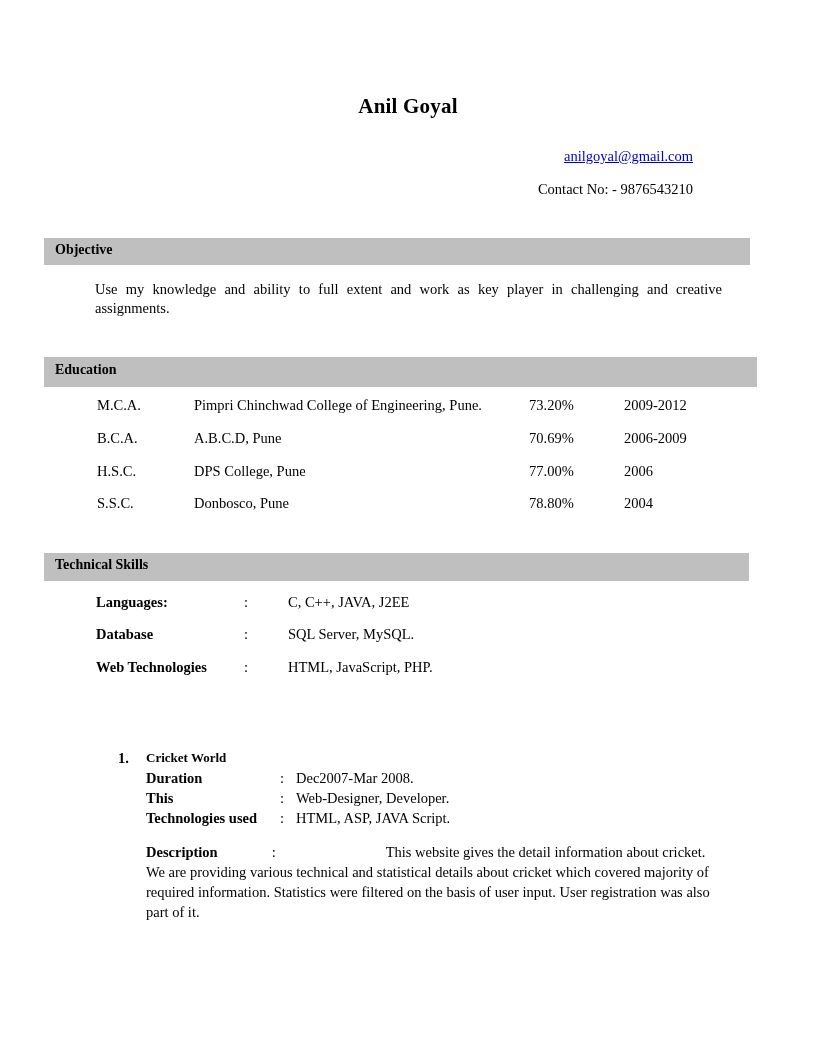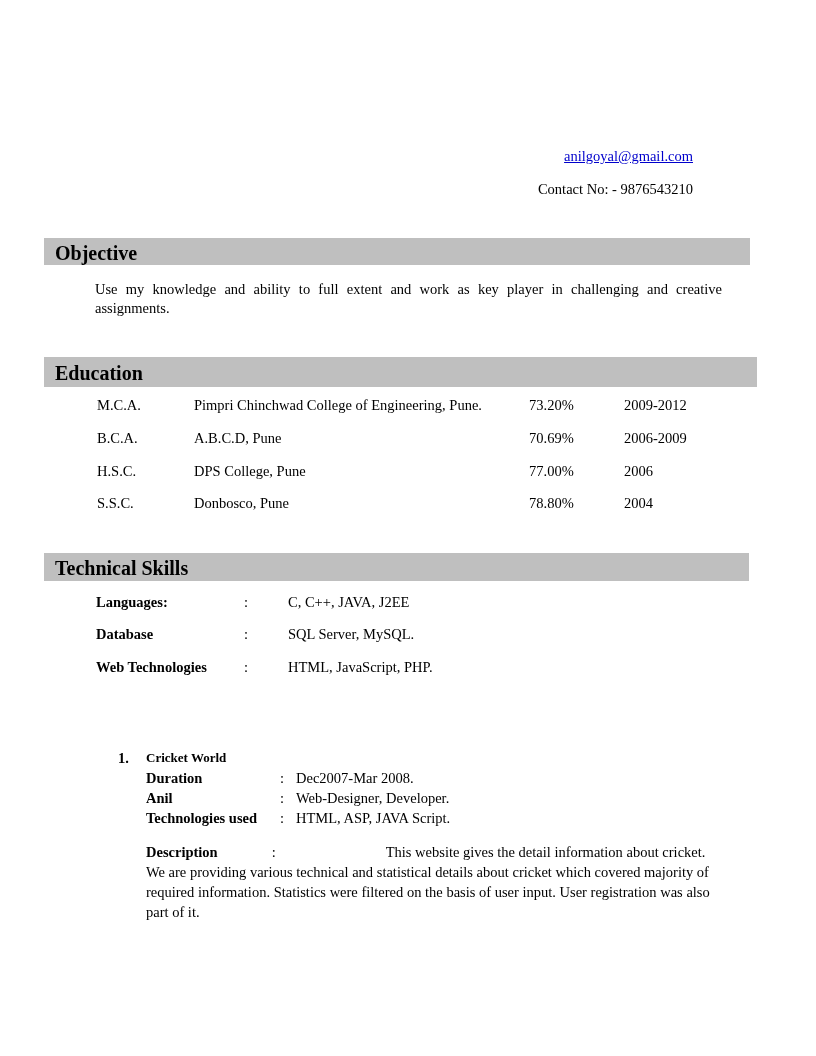--- a/index.html
+++ b/index.html
@@ -54,21 +54,21 @@
   
   .bar {
     position: absolute;
     background: #bfbfbf;
     left: 44px;
   }
   .bar .bar-label {
     position: absolute;
     left: 11px;
     font-weight: bold;
-    font-size: 20px;
+    font-size: 14px;
     white-space: nowrap;
   }
   .bar-objective   { top: 238px; width: 706px; height: 27px; }
   .bar-objective .bar-label { top: 4px; }
   .bar-education   { top: 357px; width: 713px; height: 30px; }
   .bar-education .bar-label { top: 5px; }
   .bar-skills      { top: 553px; width: 705px; height: 28px; }
   .bar-skills .bar-label { top: 4px; }
   .bar-projects    { top: 691px; width: 705px; height: 28px; }
   .bar-projects .bar-label { top: 4px; }
@@ -157,20 +157,21 @@
   }
   .desc-label { font-weight: bold; }
   .desc-colon { display: inline-block; width: 92px; text-align: left; padding-left: 54px; }
   .desc-gap { display: inline-block; width: 22px; }
 </style>
 </head>
 <body>
 
 <div class="page">
 
+  <div class="name-title">Anil Goyal</div>
 
   <div class="email-line">
     <span class="email-link">anilgoyal@gmail.com</span>
   </div>
 
   <div class="contact-line">Contact No: - 9876543210</div>
 
   <div class="bar bar-objective">
     <span class="bar-label">Objective</span>
   </div>
@@ -228,21 +229,21 @@
 
   <div class="proj-number">1.</div>
   <div class="proj-title">Cricket World</div>
 
   <div class="proj-row proj-r0">
     <span class="p-label">Duration</span>
     <span class="p-colon">:</span>
     <span class="p-value">Dec2007-Mar 2008.</span>
   </div>
   <div class="proj-row proj-r1">
-    <span class="p-label">Anil</span>
+    <span class="p-label">This</span>
     <span class="p-colon">:</span>
     <span class="p-value">Web-Designer, Developer.</span>
   </div>
   <div class="proj-row proj-r2">
     <span class="p-label">Technologies used</span>
     <span class="p-colon">:</span>
     <span class="p-value">HTML, ASP, JAVA Script.</span>
   </div>
 
   <div class="desc-block">

